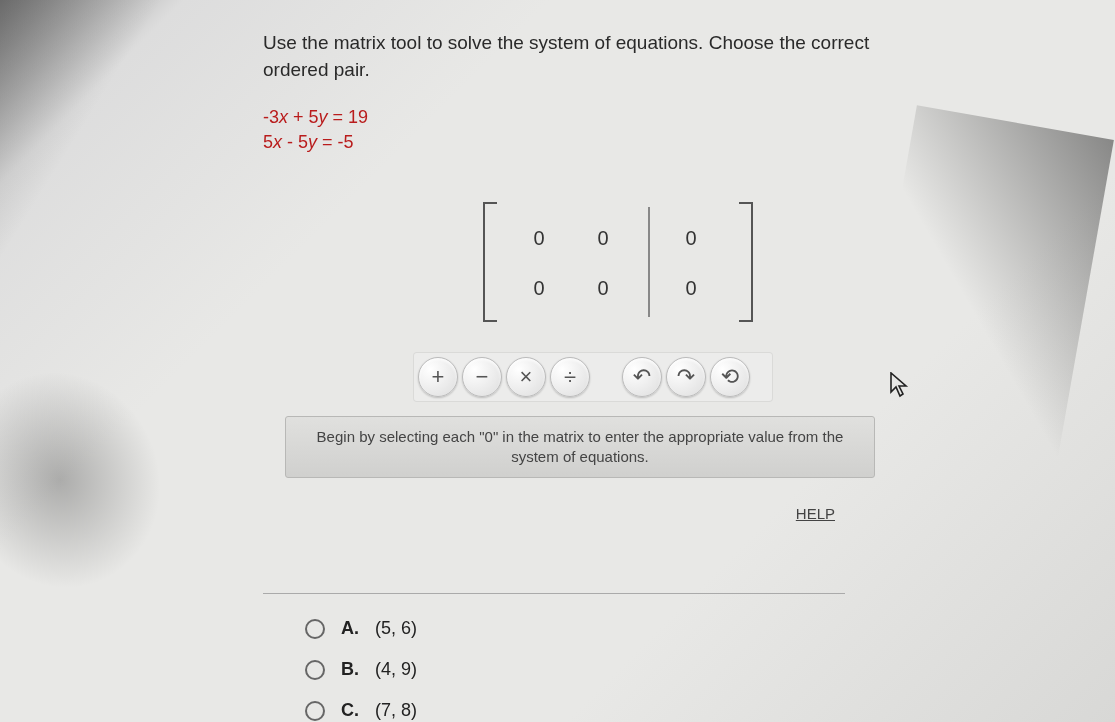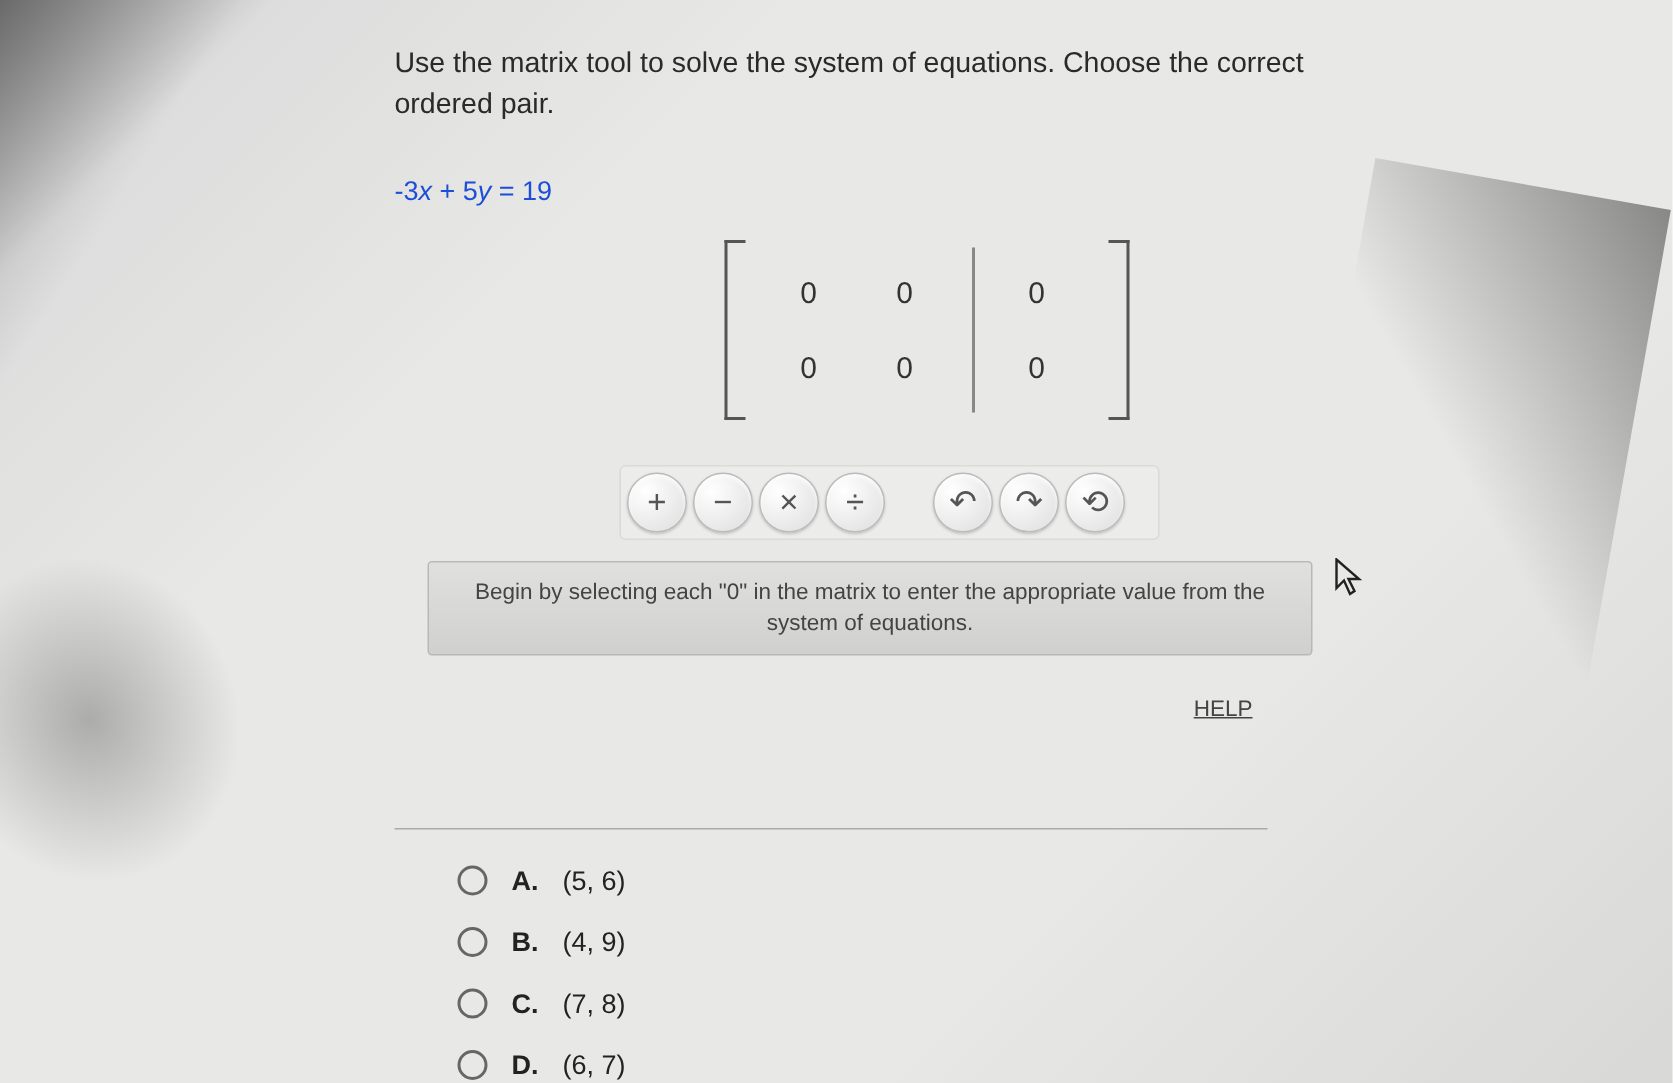--- a/index.html
+++ b/index.html
@@ -13,28 +13,28 @@
     position: relative;
     color: #333;
   }
   .container {
     padding: 30px 60px 0 263px;
   }
   .question-text {
     font-size: 19px;
     color: #2a2a2a;
     line-height: 1.4;
-    margin-bottom: 32px;
+    margin-bottom: 22px;
     max-width: 640px;
   }
   .equations {
     font-size: 18px;
-    color: #1d4ed8;
+    color: #b91c1c;
     line-height: 1.4;
-    margin-bottom: 20px;
+    margin-bottom: 46px;
   }
   .italic { font-style: italic; }
   .matrix-area {
     position: relative;
     margin-left: 220px;
     width: 300px;
     height: 130px;
     margin-bottom: 20px;
   }
   .bracket-left, .bracket-right {
@@ -192,20 +192,23 @@
 <div class="glare3"></div>
 
 <div class="container">
 
   <div class="question-text">Use the matrix tool to solve the system of equations. Choose the correct ordered pair.</div>
 
   <div class="equations">
     <div>
       <span>-3</span><span class="italic">x</span><span> + 5</span><span class="italic">y</span><span> = 19</span>
     </div>
+    <div>
+      <span>5</span><span class="italic">x</span><span> - 5</span><span class="italic">y</span><span> = -5</span>
+    </div>
   </div>
 
   <div class="matrix-area">
     <div class="bracket-left"></div>
     <div class="bracket-mid"></div>
     <div class="bracket-right"></div>
     <div class="mcell r0 c0">0</div>
     <div class="mcell r0 c1">0</div>
     <div class="mcell r0 c2">0</div>
     <div class="mcell r1 c0">0</div>

